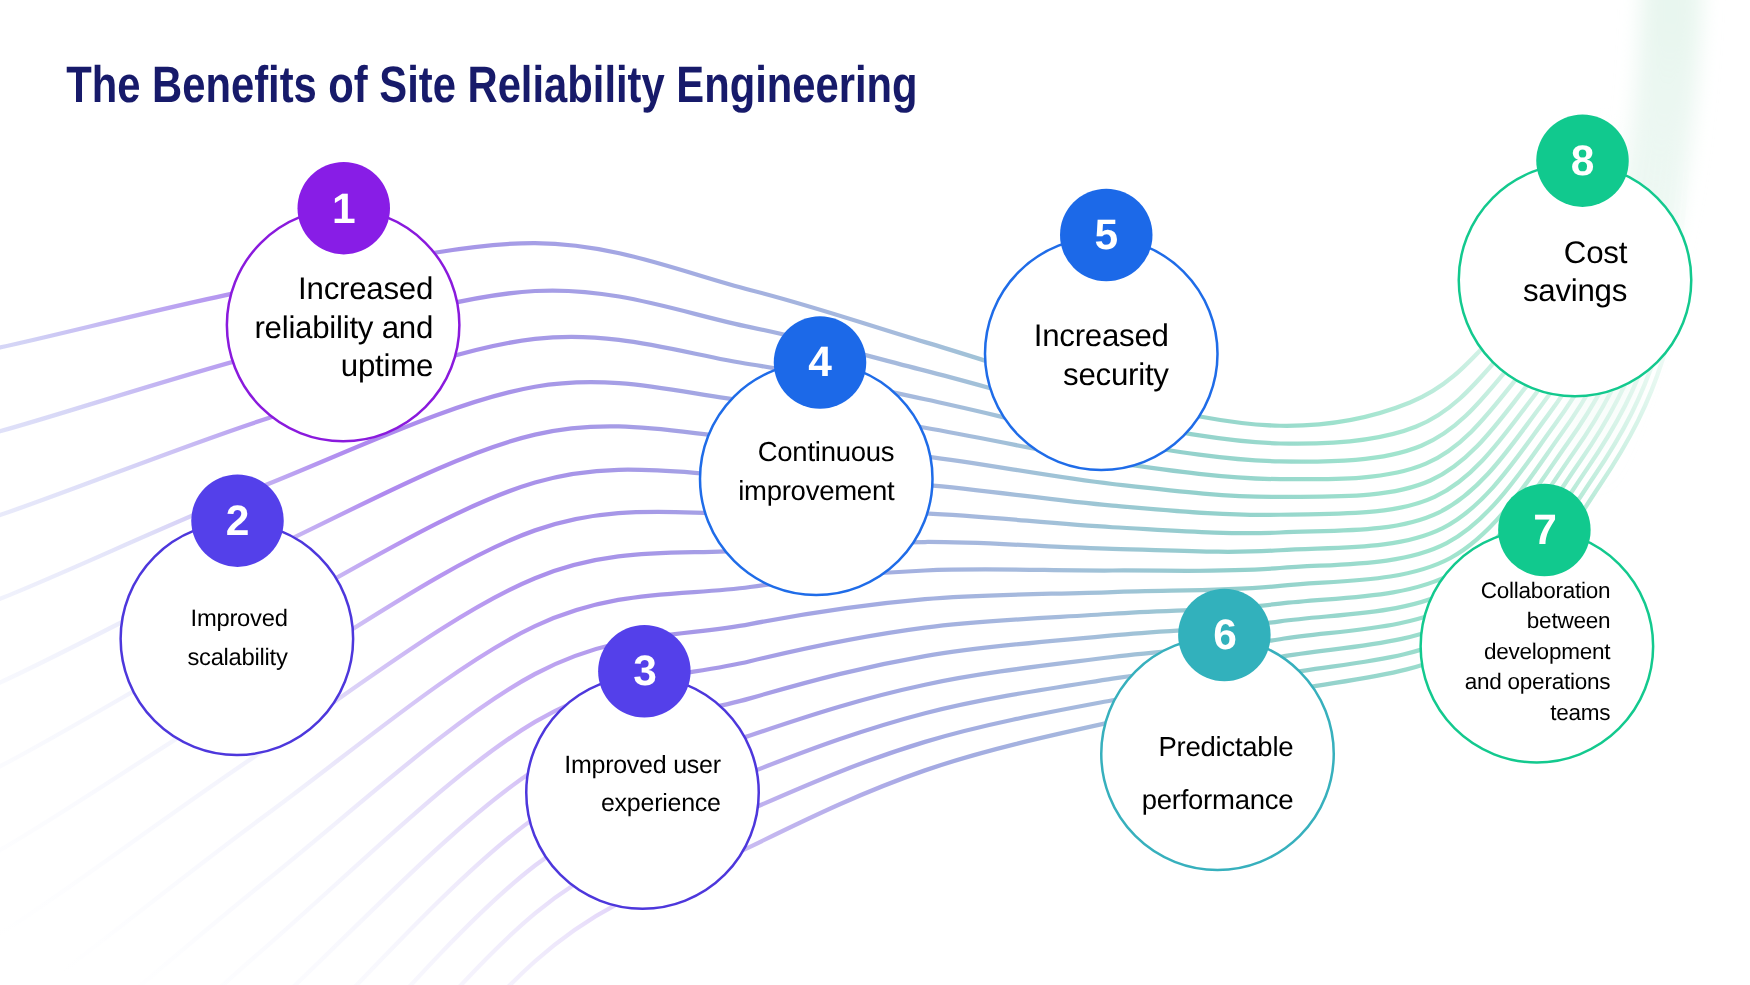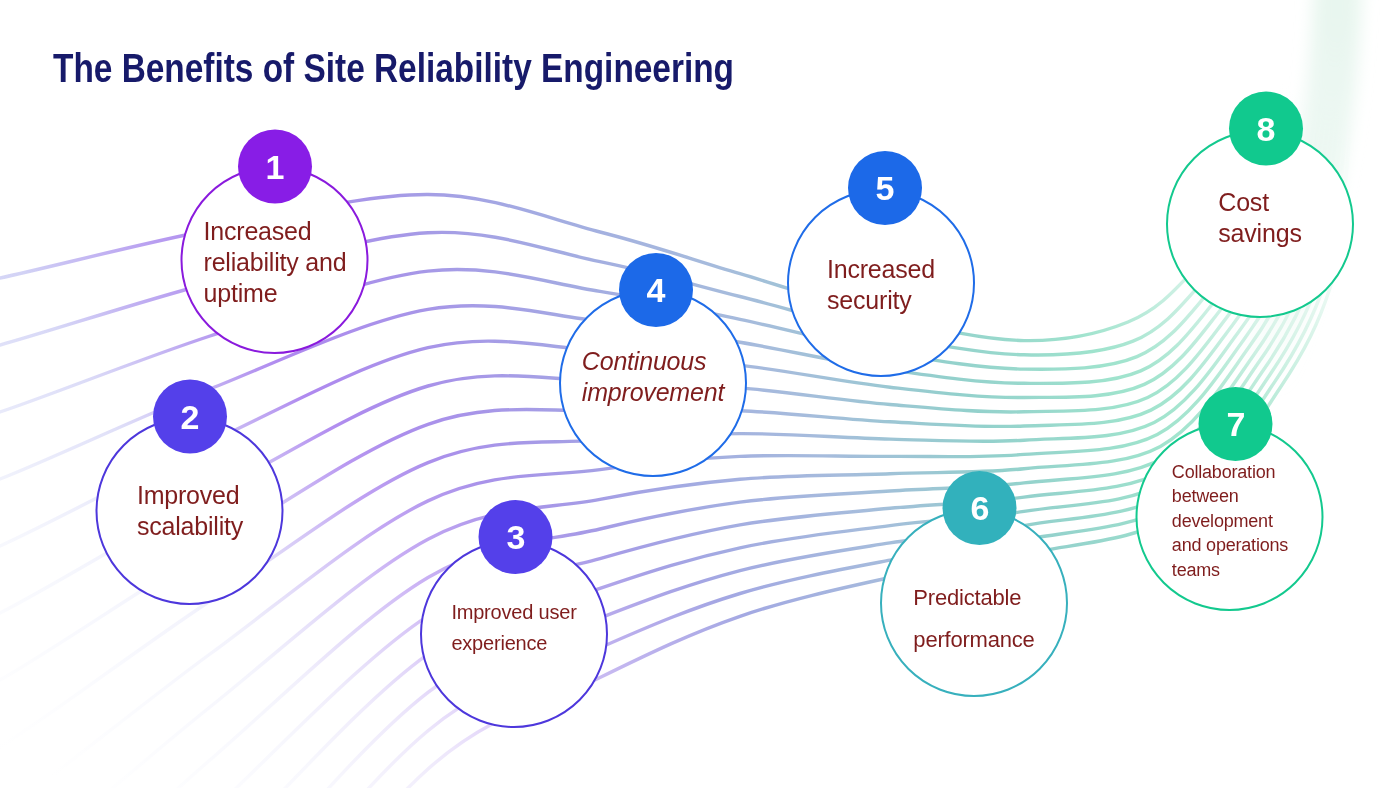--- a/index.html
+++ b/index.html
@@ -1,17 +1,17 @@
 <!DOCTYPE html>
 <html><head><meta charset="utf-8">
 <style>
 html,body{margin:0;padding:0;background:#fff;width:1400px;height:788px;overflow:hidden;}
 body{font-family:"Liberation Sans", sans-serif;position:relative;}
 .ct{position:absolute;width:190px;height:190px;display:flex;align-items:center;justify-content:center;
- text-align:left;color:#7f1d1d;letter-spacing:-0.2px;will-change:transform;}
+ text-align:right;color:#000000;letter-spacing:-0.2px;will-change:transform;}
 .bn{position:absolute;width:74px;height:74px;display:flex;align-items:center;justify-content:center;
  color:#fff;font-size:34px;font-weight:bold;will-change:transform;}
 </style></head>
 <body>
 <svg width="1400" height="788" viewBox="0 0 1400 788" style="position:absolute;left:0;top:0">
 <defs>
 <linearGradient id="flow" gradientUnits="userSpaceOnUse" x1="60" y1="820" x2="1290" y2="120">
 <stop offset="0" stop-color="#e9ecfa"></stop>
 <stop offset="0.08" stop-color="#dadef8"></stop>
 <stop offset="0.17" stop-color="#d0d0f5"></stop>
@@ -79,23 +79,23 @@
 <circle cx="515.5" cy="537" r="37" fill="#5440ea"></circle>
 <circle cx="656" cy="290" r="37" fill="#1c69e8"></circle>
 <circle cx="885" cy="188" r="37" fill="#1c69e8"></circle>
 <circle cx="979.5" cy="508" r="37" fill="#32b1bc"></circle>
 <circle cx="1235.5" cy="424" r="37" fill="#11c98e"></circle>
 <circle cx="1266" cy="128.5" r="37" fill="#11c98e"></circle>
 
 <text x="53" y="81.5" font-family="Liberation Sans, sans-serif" font-size="41" font-weight="bold" fill="#171a6a" textLength="681" lengthAdjust="spacingAndGlyphs">The Benefits of Site Reliability Engineering</text>
 </svg>
 <div class="ct" style="left:179.5px;top:166.5px;font-size:25px;line-height:31px;">Increased<br>reliability and<br>uptime</div>
-<div class="ct" style="left:94.5px;top:416px;font-size:25px;line-height:31px;">Improved<br>scalability</div>
+<div class="ct" style="left:94.5px;top:416px;font-size:19px;line-height:31px;">Improved<br>scalability</div>
 <div class="ct" style="left:419px;top:532.5px;font-size:20px;line-height:31px;">Improved user<br>experience</div>
-<div class="ct" style="left:558px;top:281.5px;font-size:25px;line-height:31px;font-style:italic;">Continuous<br>improvement</div>
+<div class="ct" style="left:558px;top:281.5px;font-size:22px;line-height:31px;">Continuous<br>improvement</div>
 <div class="ct" style="left:786px;top:189.5px;font-size:25px;line-height:31px;">Increased<br>security</div>
 <div class="ct" style="left:879px;top:524px;font-size:22px;line-height:42px;">Predictable<br>performance</div>
 <div class="ct" style="left:1134.5px;top:426px;font-size:18px;line-height:24.5px;">Collaboration<br>between<br>development<br>and operations<br>teams</div>
 <div class="ct" style="left:1165px;top:122.5px;font-size:25px;line-height:31px;">Cost<br>savings</div>
 
 <div class="bn" style="left:238px;top:129.5px;">1</div>
 <div class="bn" style="left:153px;top:379.5px;">2</div>
 <div class="bn" style="left:478.5px;top:500px;">3</div>
 <div class="bn" style="left:619px;top:253px;">4</div>
 <div class="bn" style="left:848px;top:151px;">5</div>

